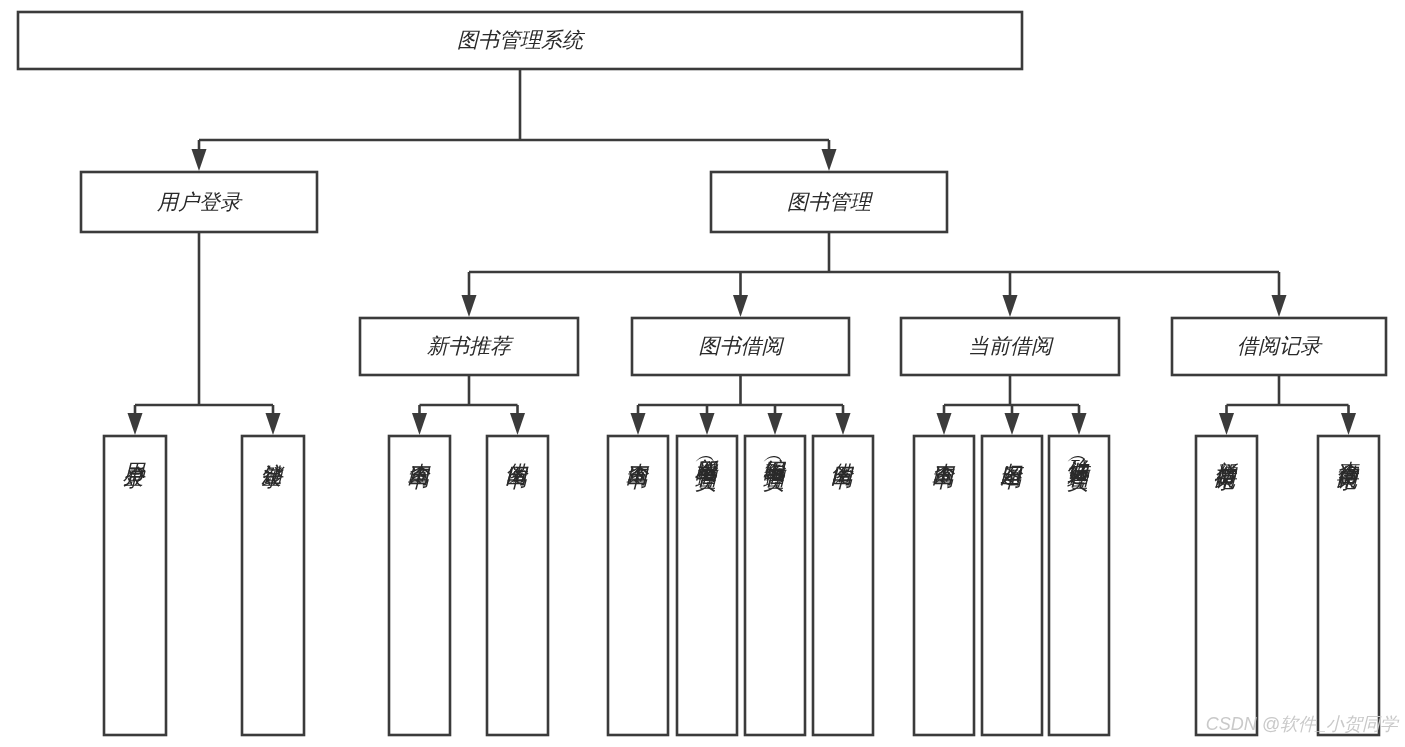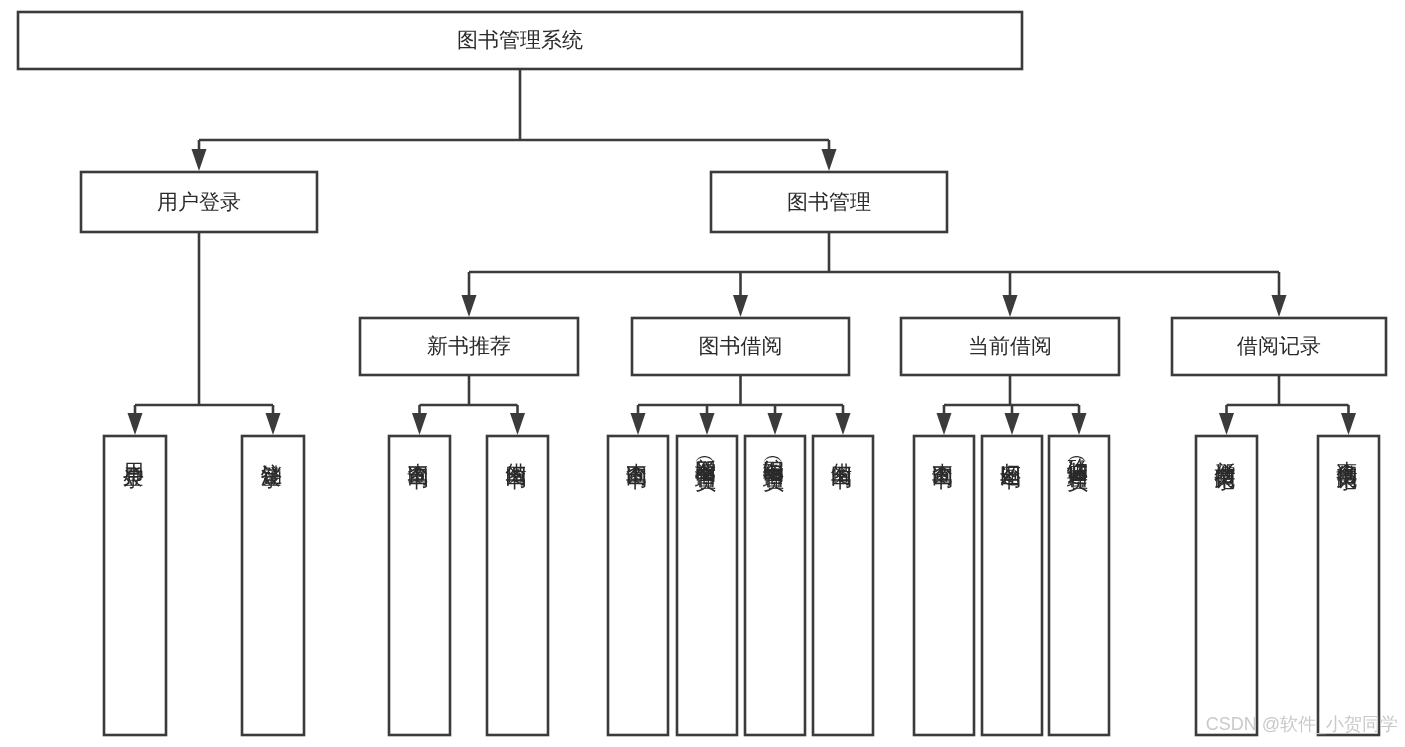--- a/index.html
+++ b/index.html
@@ -13,20 +13,21 @@
     position: relative;
     overflow: hidden;
     font-family: "Liberation Sans", "DejaVu Sans", sans-serif;
   }
   #diagram-root {
     position: absolute;
     left: 0;
     top: 0;
     width: 1405px;
     height: 747px;
+    font-style: italic;
   }
   .node-box {
     fill: #ffffff;
     stroke: #3b3b3b;
     stroke-width: 2.6;
   }
   .connector {
     stroke: #3b3b3b;
     stroke-width: 2.6;
     fill: none;

